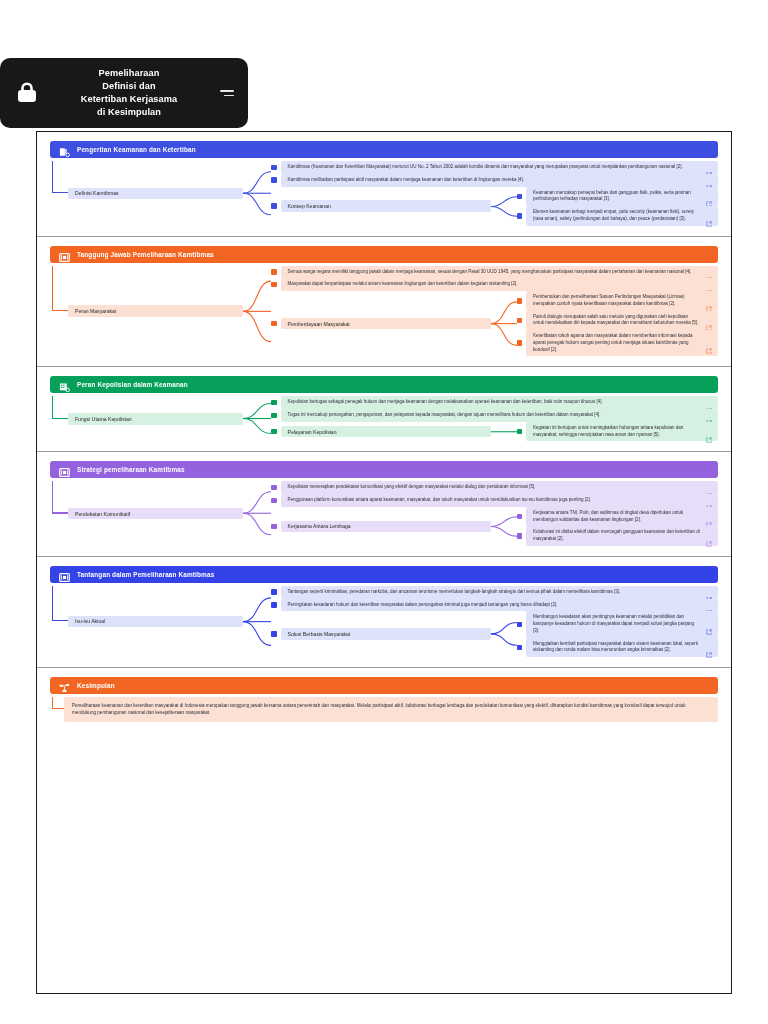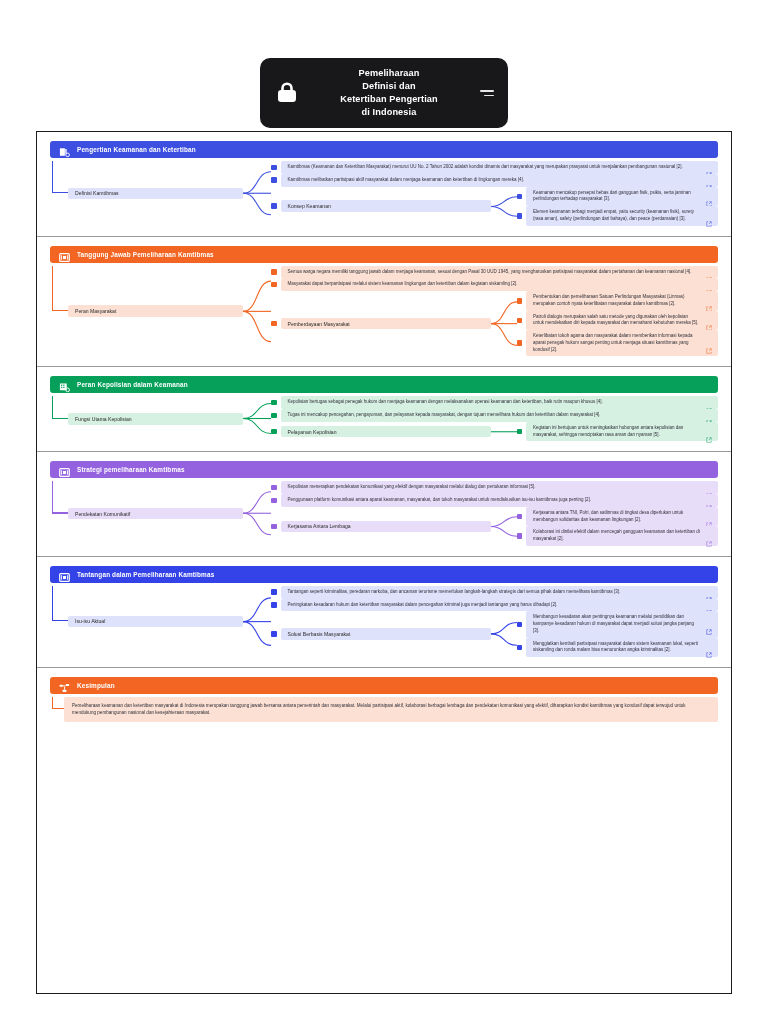--- a/index.html
+++ b/index.html
@@ -6,21 +6,21 @@
   html, body {
     width: 768px; height: 1024px;
     background: #ffffff;
     font-family: "Liberation Sans", sans-serif;
     overflow: hidden;
   }
 
   
   .topbar-wrap{
     position:absolute; top:58px; left:0; width:768px;
-    display:flex; justify-content:center;
+    display:flex; justify-content:flex-start;
   }
   .topbar{
     width:248px; min-height:62px;
     background:#18181b; border-radius:10px;
     display:flex; align-items:center; gap:10px;
     padding:9px 14px 9px 16px;
   }
   .lock-ico{ flex:0 0 auto; width:22px; height:24px; }
   .topbar-title{
     flex:1 1 auto; text-align:center;
@@ -106,22 +106,22 @@
   <div class="topbar">
     <span class="lock-ico">
       <svg viewBox="0 0 22 24" width="22" height="24">
         <rect x="2" y="9" width="18" height="12" rx="3.2" fill="#ffffff"></rect>
         <path d="M6.5 10.5 V7.2 a4.5 4.5 0 0 1 9 0 V10.5" fill="none" stroke="#ffffff" stroke-width="2.6"></path>
       </svg>
     </span>
     <div class="topbar-title">
       <div>Pemeliharaan</div>
       <div>Definisi dan</div>
-      <div>Ketertiban Pengertian</div>
-      <div>di Indonesia</div>
+      <div>Ketertiban Kerjasama</div>
+      <div>di Kesimpulan</div>
     </div>
     <span class="hamburger">
         <i></i>
         <i></i>
       </span>
   </div>
 </div>
 
 <div class="page" id="page">
     <div class="section">

